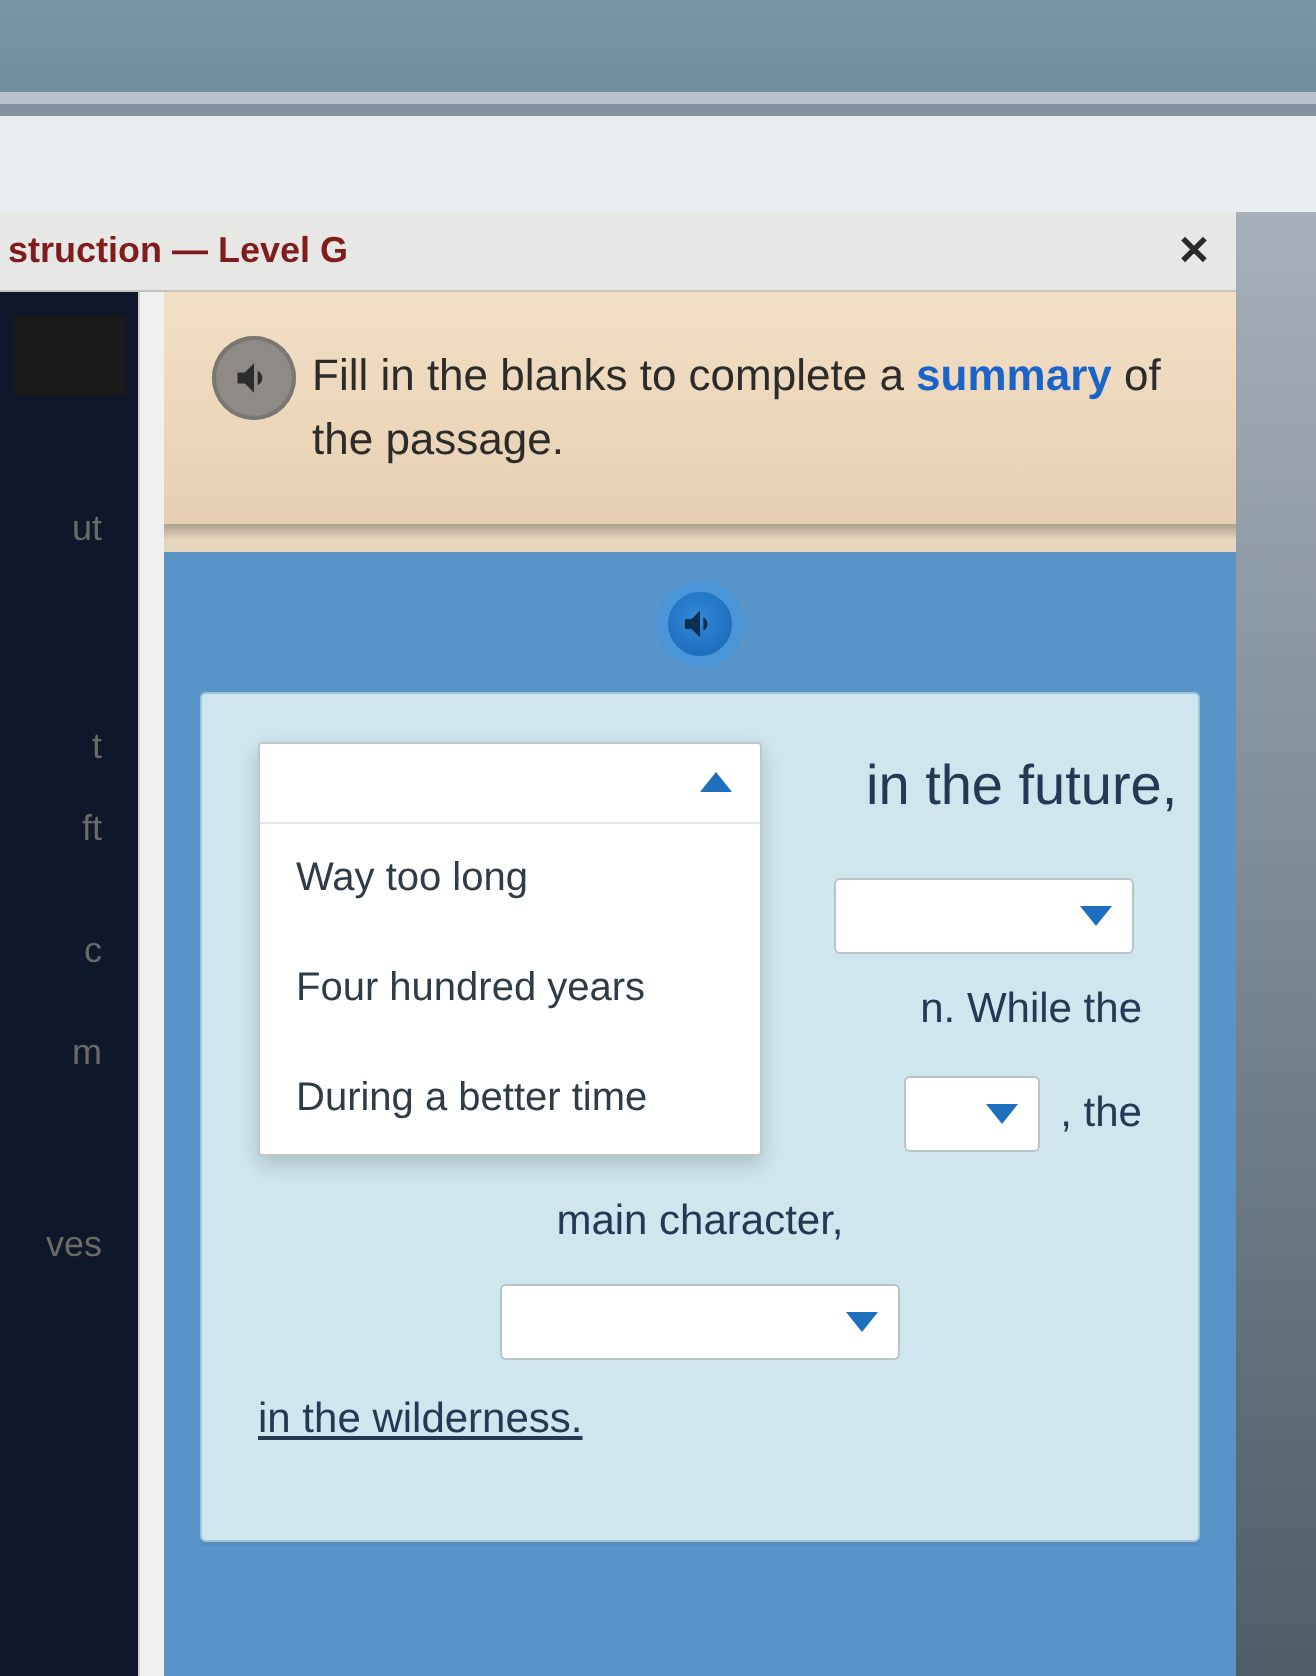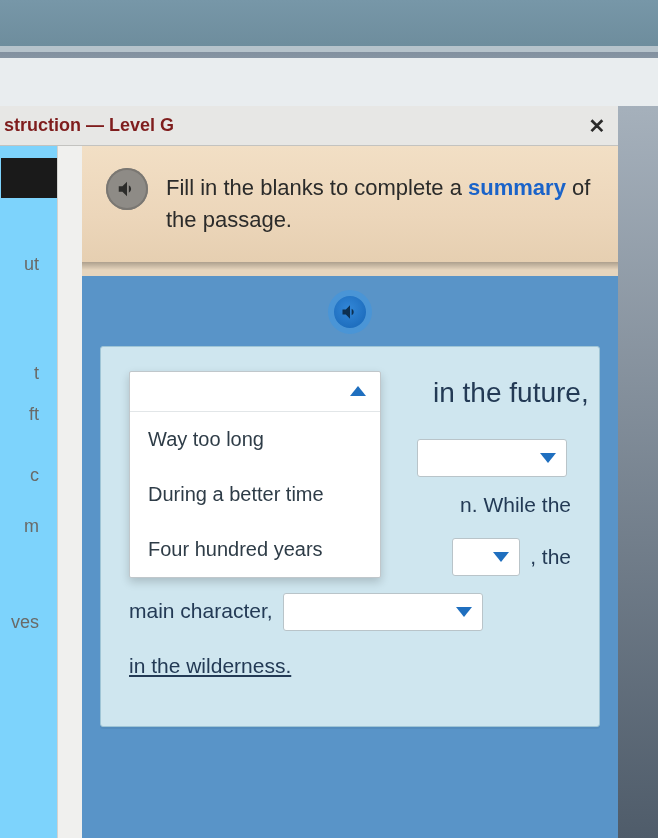--- a/index.html
+++ b/index.html
@@ -56,22 +56,22 @@
     width: 26px; height: 26px;
     display: flex; align-items: center; justify-content: center;
     font-size: 20px;
     color: #2a2a2a;
     cursor: pointer;
     font-weight: 700;
   }
   .left-rail {
     position: absolute;
     left: 0; top: 40px; bottom: 0;
-    width: 58px;
-    background: #7dd3fc;
+    width: 70px;
+    background: #0f172a;
     border-right: 1px solid #d2d2cf;
     padding-top: 8px;
   }
   .left-rail .thumb {
     width: 56px; height: 40px;
     margin: 4px auto 18px auto;
     background: #1a1a1a;
   }
   .left-rail .frag {
     color: #6a6a67;
@@ -85,21 +85,21 @@
     left: 82px; right: 0; top: 40px; bottom: 0;
     background: linear-gradient(180deg, #e7d5bd 0%, #e7d5bd 130px, #5994c8 130px, #5994c8 100%);
   }
   .instruction {
     position: relative;
     margin: 0;
     padding: 22px 24px 26px 24px;
     background: linear-gradient(180deg, #f2dfc5 0%, #ecd6ba 60%, #e6cfb1 100%);
     display: flex;
     align-items: flex-start;
-    gap: 18px;
+    gap: 8px;
   }
   .audio-btn {
     width: 42px; height: 42px;
     border-radius: 50%;
     background: #8e8b86;
     display: flex; align-items: center; justify-content: center;
     flex: 0 0 auto;
     cursor: pointer;
     box-shadow: inset 0 0 0 2px #7a7772;
   }
@@ -272,43 +272,43 @@
 
         <div class="card">
 
           <span class="line1-tail">in the future,</span>
 
           <div class="dropdown-open">
             <div class="dd-head">
               <div class="up"></div>
             </div>
             <div class="dd-item">Way too long</div>
+            <div class="dd-item">Four hundred years</div>
             <div class="dd-item">During a better time</div>
-            <div class="dd-item">Four hundred years</div>
           </div>
 
           <div class="passage-rest">
 
             <div class="inline-row" style="justify-content:flex-end; margin-top:-148px; padding-left:300px;">
               <span class="blank-select">
                 <span class="caret"></span>
               </span>
             </div>
             <div class="inline-row" style="justify-content:flex-end; padding-left:300px; margin-top:4px;">
               <span>n. While the</span>
             </div>
 
             <div class="inline-row" style="justify-content:flex-end; padding-left:290px; margin-top:4px;">
               <span class="blank-select sml">
                 <span class="caret"></span>
               </span>
               <span>, the</span>
             </div>
 
-            <div class="inline-row" style="margin-top:6px;">
+            <div class="inline-row" style="margin-top:6px;flex-direction:column;">
               <span>main character,</span>
               <span class="blank-select" style="min-width:200px">
                 <span class="caret"></span>
               </span>
             </div>
 
             <div class="inline-row" style="margin-top:6px;text-decoration:underline;">
               <span>in the wilderness.</span>
             </div>
 

